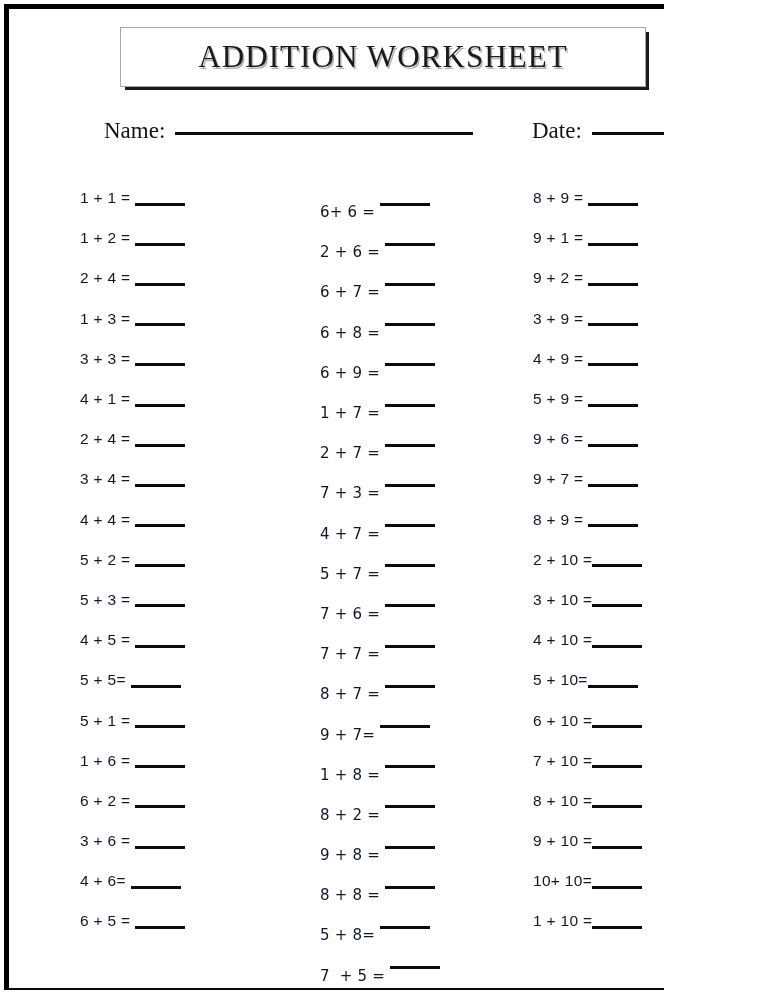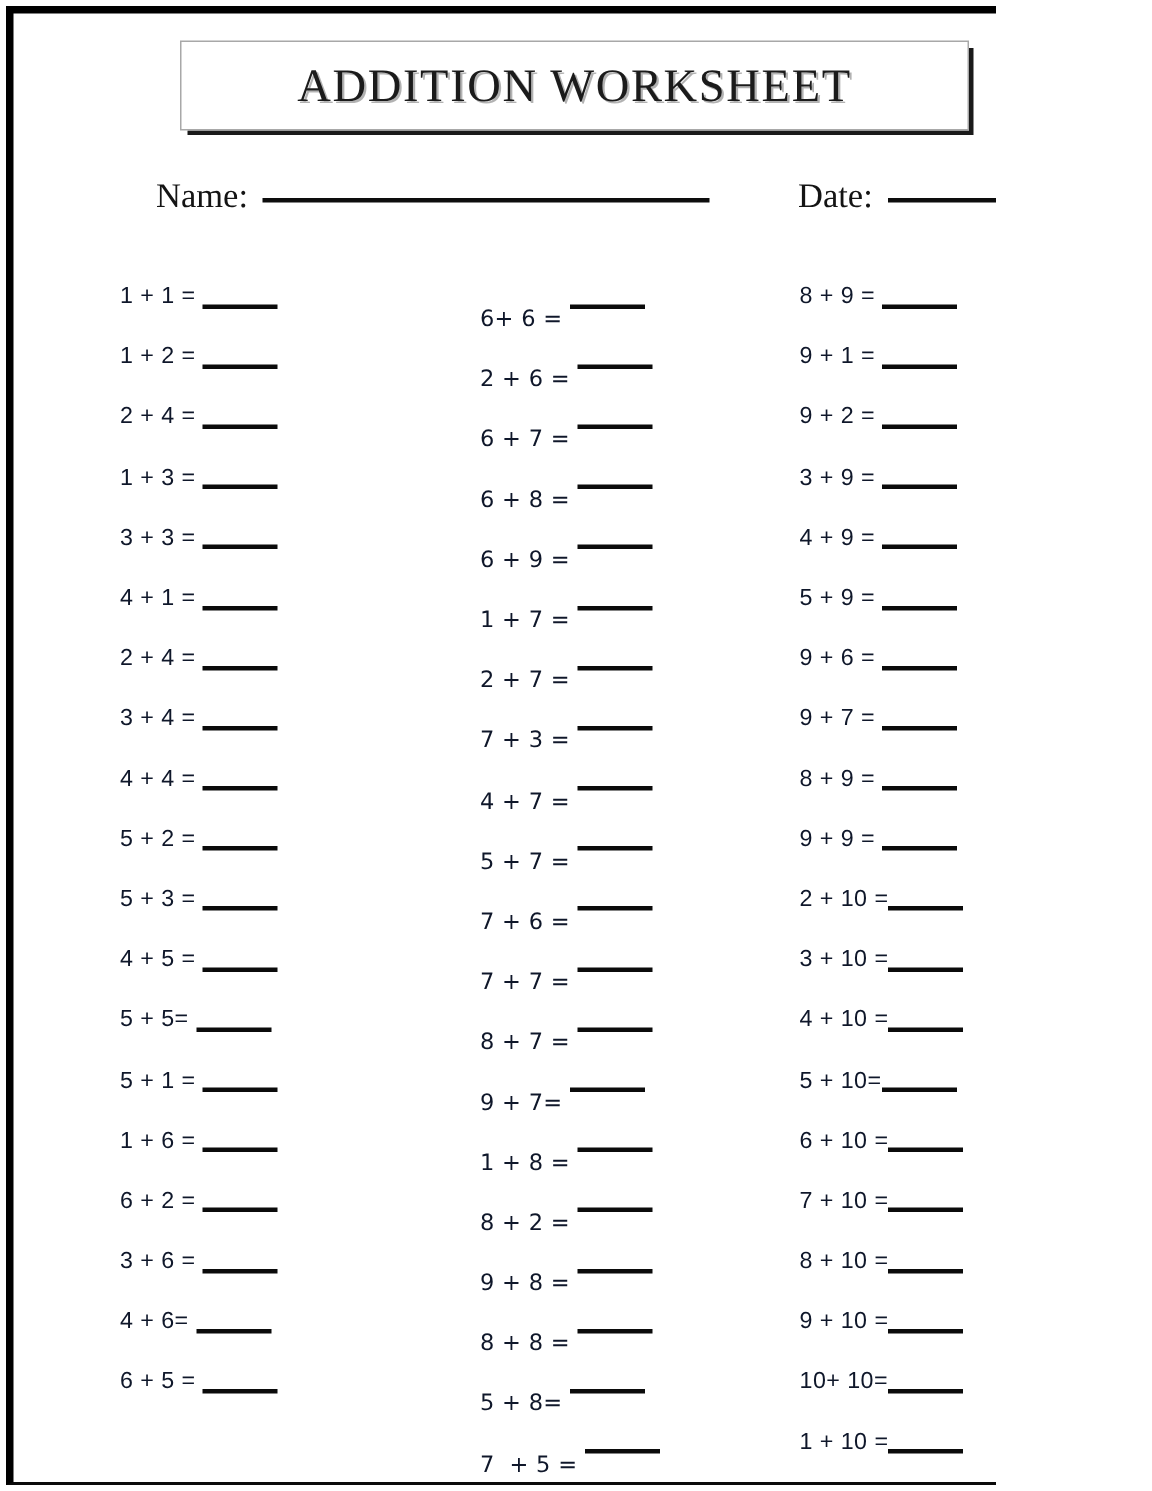--- a/index.html
+++ b/index.html
@@ -216,21 +216,20 @@
     <div class="col" id="col-2">
         <div class="problem"><span class="expr">8 + 9 =</span><span class="blank"></span></div>
         <div class="problem"><span class="expr">9 + 1 =</span><span class="blank"></span></div>
         <div class="problem"><span class="expr">9 + 2 =</span><span class="blank"></span></div>
         <div class="problem"><span class="expr">3 + 9 =</span><span class="blank"></span></div>
         <div class="problem"><span class="expr">4 + 9 =</span><span class="blank"></span></div>
         <div class="problem"><span class="expr">5 + 9 =</span><span class="blank"></span></div>
         <div class="problem"><span class="expr">9 + 6 =</span><span class="blank"></span></div>
         <div class="problem"><span class="expr">9 + 7 =</span><span class="blank"></span></div>
         <div class="problem"><span class="expr">8 + 9 =</span><span class="blank"></span></div>
-        <div class="problem"><span class="expr">9 + 9 =</span><span class="blank"></span></div>
         <div class="problem tight"><span class="expr">2 + 10 =</span><span class="blank"></span></div>
         <div class="problem tight"><span class="expr">3 + 10 =</span><span class="blank"></span></div>
         <div class="problem tight"><span class="expr">4 + 10 =</span><span class="blank"></span></div>
         <div class="problem tight"><span class="expr">5 + 10=</span><span class="blank"></span></div>
         <div class="problem tight"><span class="expr">6 + 10 =</span><span class="blank"></span></div>
         <div class="problem tight"><span class="expr">7 + 10 =</span><span class="blank"></span></div>
         <div class="problem tight"><span class="expr">8 + 10 =</span><span class="blank"></span></div>
         <div class="problem tight"><span class="expr">9 + 10 =</span><span class="blank"></span></div>
         <div class="problem tight"><span class="expr">10+ 10=</span><span class="blank"></span></div>
         <div class="problem tight"><span class="expr">1 + 10 =</span><span class="blank"></span></div>

